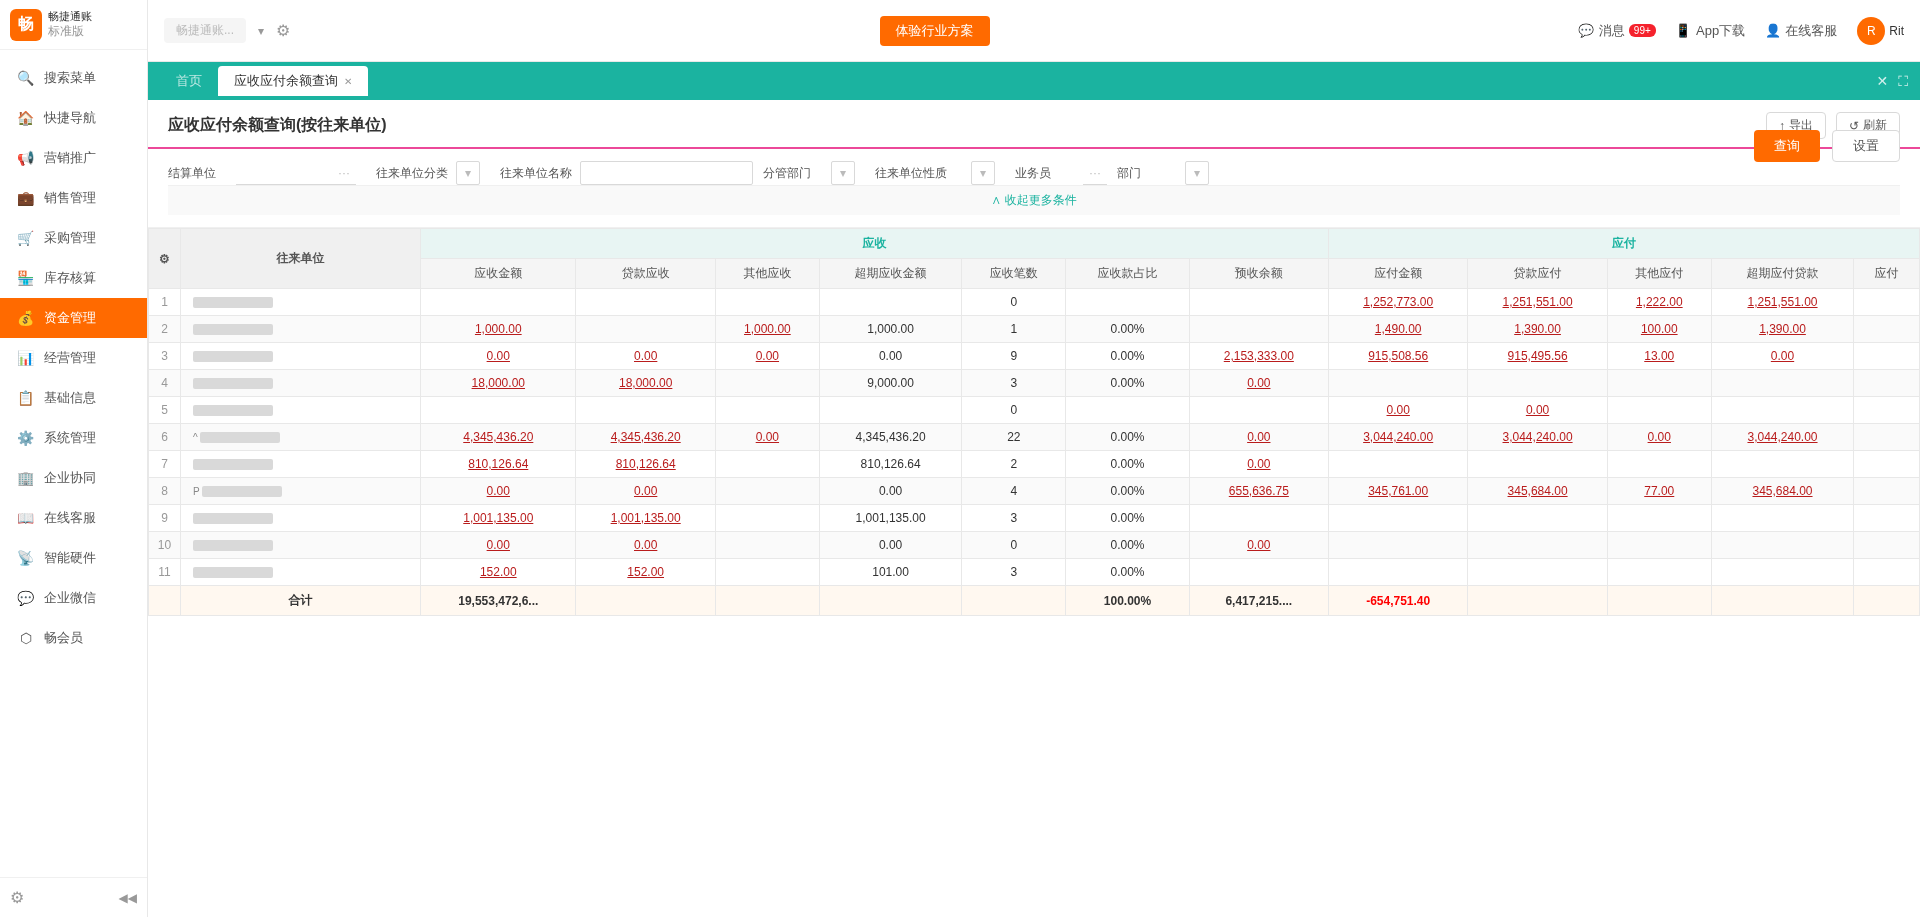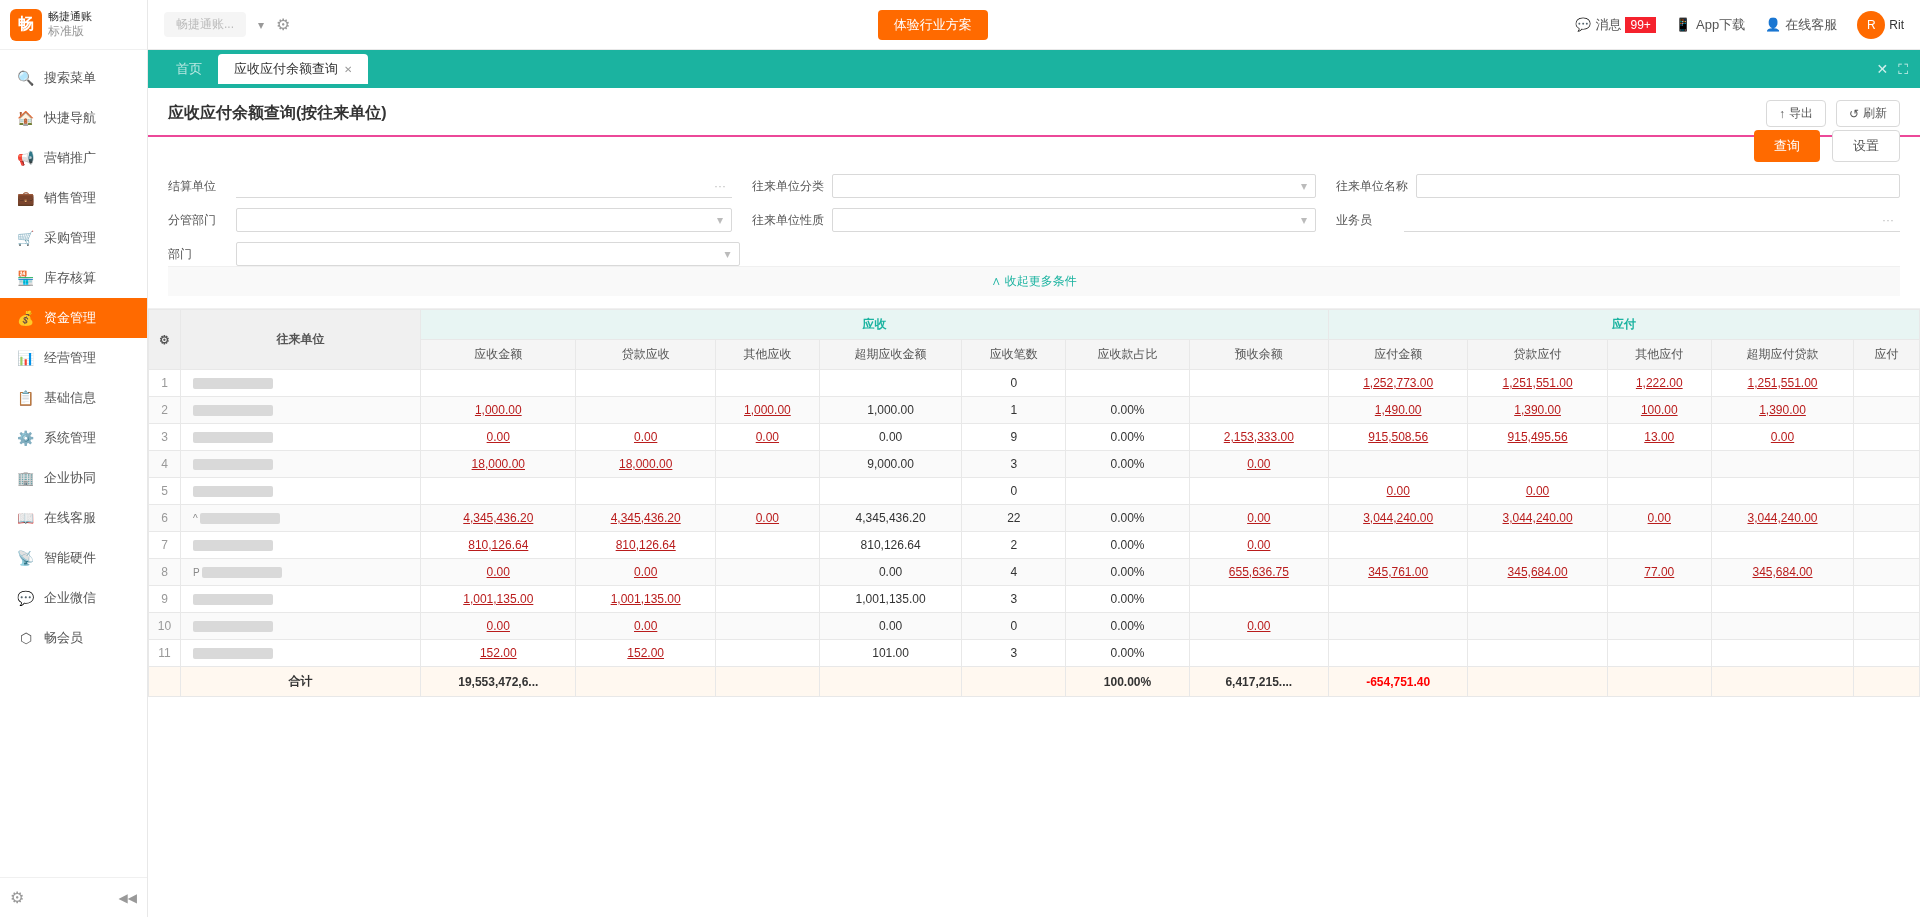--- a/index.html
+++ b/index.html
@@ -14,27 +14,27 @@
     .sidebar-menu { flex: 1; overflow-y: auto; padding: 8px 0; }
     .sidebar-item { display: flex; align-items: center; padding: 10px 16px; cursor: pointer; color: #555; font-size: 13px; }
     .sidebar-item.active { background: #ff6a00; color: #fff; border-radius: 0; }
     .sidebar-item .s-icon { width: 20px; height: 20px; margin-right: 8px; display: flex; align-items: center; justify-content: center; font-size: 14px; }
     .sidebar-bottom { padding: 10px; display: flex; align-items: center; justify-content: space-between; border-top: 1px solid #f0f0f0; }
 
     
     .main { flex: 1; display: flex; flex-direction: column; overflow: hidden; }
 
     
-    .topbar { height: 50px; background: #fff; display: flex; align-items: center; padding: 0 16px; border-bottom: 1px solid #e8e8e8; justify-content: space-between; flex-shrink: 0; }
+    .topbar { height: 62px; background: #fff; display: flex; align-items: center; padding: 0 16px; border-bottom: 1px solid #e8e8e8; justify-content: space-between; flex-shrink: 0; }
     .topbar-left { display: flex; align-items: center; gap: 12px; }
     .breadcrumb-path { color: #bbb; font-size: 12px; background: #f5f5f5; padding: 4px 12px; border-radius: 4px; }
     .btn-industry { background: #ff6a00; color: #fff; border: none; padding: 6px 16px; border-radius: 4px; cursor: pointer; font-size: 13px; }
     .topbar-right { display: flex; align-items: center; gap: 20px; font-size: 13px; color: #555; }
     .topbar-right-item { display: flex; align-items: center; gap: 4px; cursor: pointer; }
-    .badge { background: #f5222d; color: #fff; border-radius: 0; padding: 1px 5px; font-size: 12px; }
+    .badge { background: #f5222d; color: #fff; border-radius: 6px; padding: 1px 5px; font-size: 10px; }
     .avatar { width: 28px; height: 28px; background: #ff6a00; border-radius: 50%; display: flex; align-items: center; justify-content: center; color: #fff; font-size: 12px; }
     .username { font-size: 12px; color: #333; }
 
     
     .tabbar { height: 38px; background: #1bb3a0; display: flex; align-items: center; padding: 0 12px; flex-shrink: 0; }
     .tab-item { padding: 6px 16px; color: rgba(255,255,255,0.7); cursor: pointer; font-size: 13px; border-radius: 4px 4px 0 0; display: flex; align-items: center; gap: 6px; }
     .tab-item.active { background: #fff; color: #333; }
     .tab-close { font-size: 10px; color: #999; cursor: pointer; }
     .tabbar-controls { margin-left: auto; display: flex; align-items: center; gap: 10px; color: rgba(255,255,255,0.8); cursor: pointer; font-size: 14px; }
 
@@ -216,21 +216,21 @@
           </button>
           <button class="btn-refresh">
             <span>↺</span>
             <span>刷新</span>
           </button>
         </div>
       </div>
 
       <div class="filter-area">
 
-        <div style="display:flex;flex-direction:column;gap:10px;margin-top:25px;">
+        <div style="display:flex;flex-direction:row;gap:10px;">
 
           <div style="display:flex;align-items:center;gap:20px;">
             <div style="flex:1;display:flex;align-items:center;gap:8px;">
               <span class="filter-label">结算单位</span>
               <div style="flex:1;border-bottom:1px solid #d9d9d9;padding:4px 6px;min-width:120px;display:flex;align-items:center;justify-content:flex-end;">
                 <span style="color:#bbb;">···</span>
               </div>
             </div>
             <div style="flex:1;display:flex;align-items:center;gap:8px;">
               <span class="filter-label">往来单位分类</span>
@@ -246,21 +246,21 @@
           </div>
 
           <div style="display:flex;align-items:center;gap:20px;">
             <div style="flex:1;display:flex;align-items:center;gap:8px;">
               <span class="filter-label">分管部门</span>
               <div class="filter-select" style="flex:1;">
                 <span></span>
                 <span style="color:#bbb;">▾</span>
               </div>
             </div>
-            <div style="flex:1;display:flex;align-items:center;gap:8px;">
+            <div style="flex:1;display:flex;align-items:center;gap:24px;">
               <span class="filter-label">往来单位性质</span>
               <div class="filter-select" style="flex:1;">
                 <span></span>
                 <span style="color:#bbb;">▾</span>
               </div>
             </div>
             <div style="flex:1;display:flex;align-items:center;gap:8px;">
               <span class="filter-label">业务员</span>
               <div style="flex:1;border-bottom:1px solid #d9d9d9;padding:4px 6px;display:flex;align-items:center;justify-content:flex-end;">
                 <span style="color:#bbb;">···</span>

